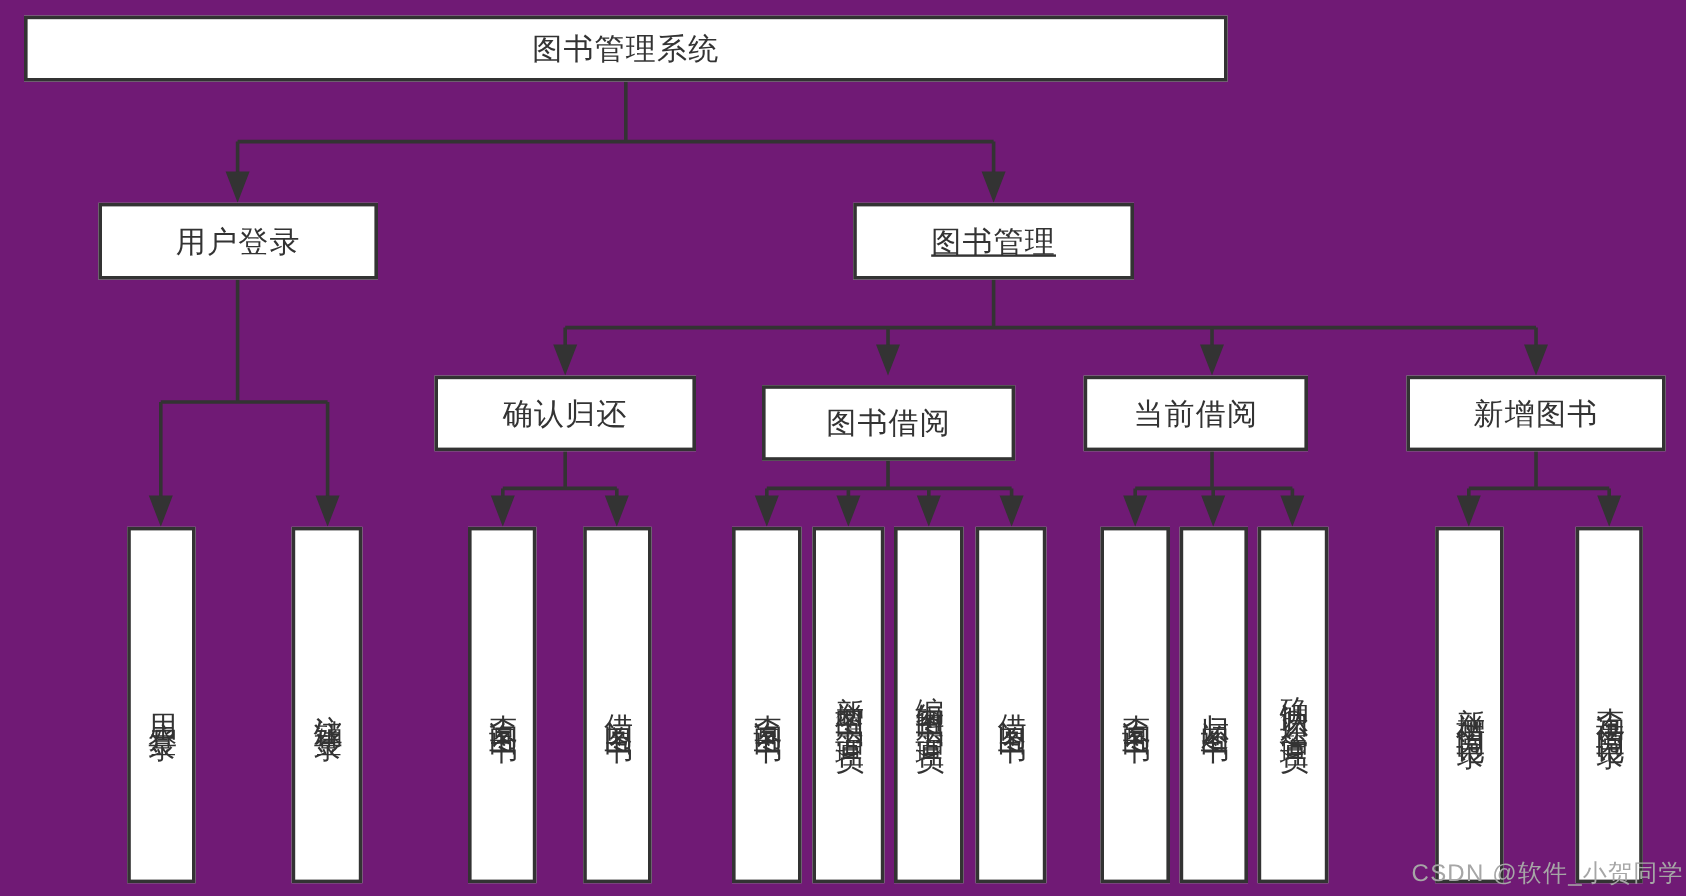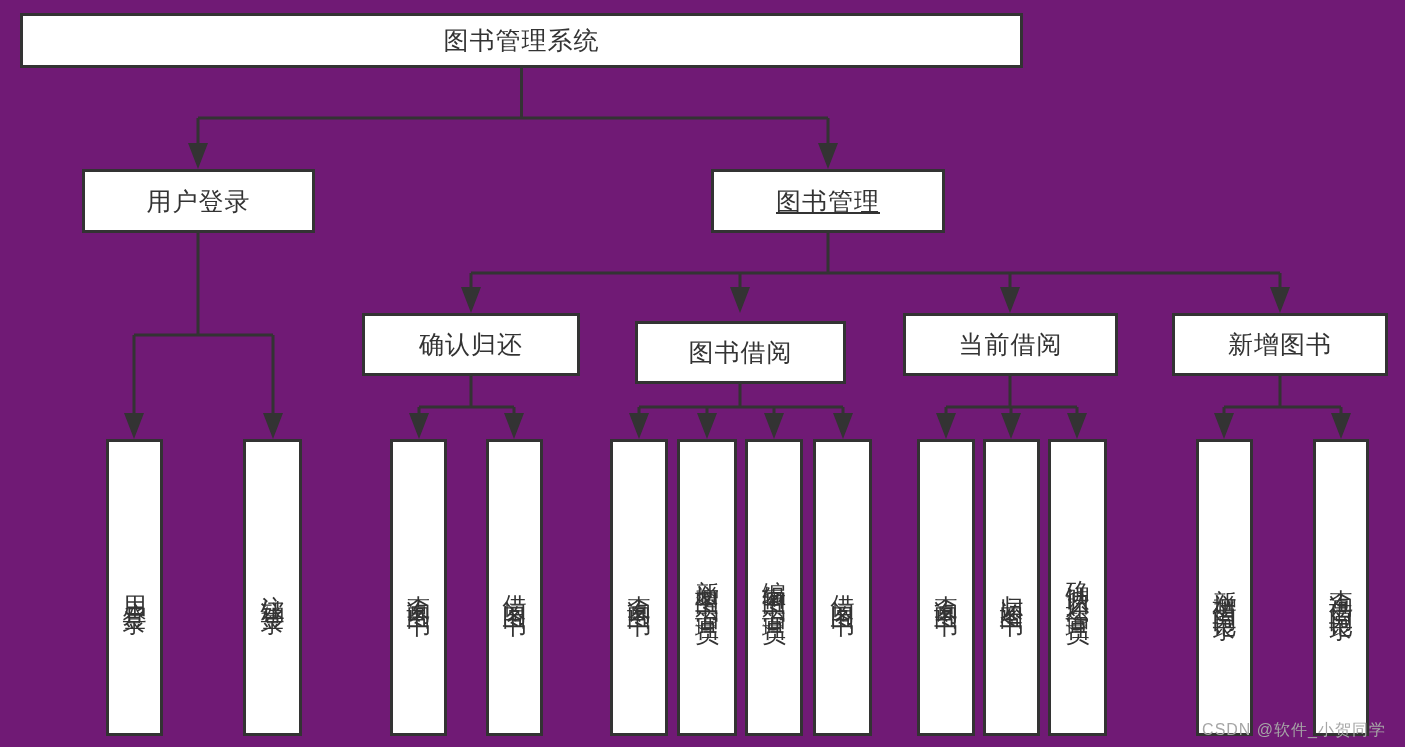--- a/index.html
+++ b/index.html
@@ -30,24 +30,24 @@
     white-space: nowrap;
   }
   .node .vtext {
     writing-mode: vertical-rl;
     font-size: 24px;
     letter-spacing: 6px;
     line-height: 1;
   }
   .watermark {
     position: absolute;
-    right: 19px;
+    right: 2px;
     bottom: 6px;
     color: #a6a6a6;
-    font-size: 16px;
+    font-size: 20px;
     letter-spacing: 1px;
     white-space: nowrap;
   }
 </style>
 </head>
 <body>
 
 <div class="canvas">
 
   <svg class="connectors" viewBox="0 0 1405 747" xmlns="http://www.w3.org/2000/svg" aria-hidden="true">
@@ -77,21 +77,21 @@
   <div class="node" style="left:711px; top:169px; width:234px; height:64px;text-decoration:underline;">
     <span>图书管理</span>
   </div>
 
   <div class="node" style="left:362px; top:313px; width:218px; height:63px;">
     <span>确认归还</span>
   </div>
   <div class="node" style="left:635px; top:321px; width:211px; height:63px;">
     <span>图书借阅</span>
   </div>
-  <div class="node" style="left:903px; top:313px; width:215px; height:63px;justify-content:center;">
+  <div class="node" style="left:903px; top:313px; width:187px; height:63px;justify-content:center;">
     <span>当前借阅</span>
   </div>
   <div class="node" style="left:1172px; top:313px; width:216px; height:63px;">
     <span>新增图书</span>
   </div>
 
   <div class="node" style="left:106px; top:439px; width:57px; height:297px;">
     <span class="vtext">用户登录</span>
   </div>
   <div class="node" style="left:243px; top:439px; width:59px; height:297px;">

